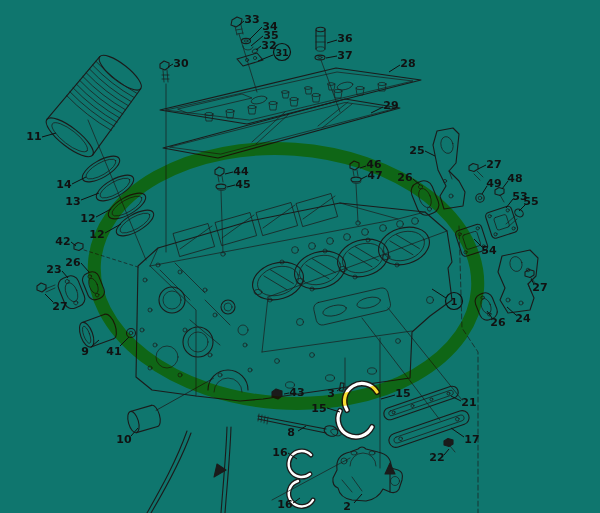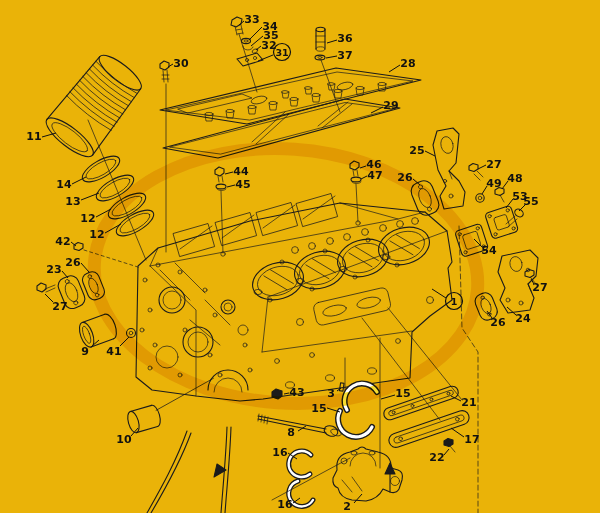--- a/index.html
+++ b/index.html
@@ -1,16 +1,16 @@
 <!DOCTYPE html>
 <html><head>
 <meta charset="utf-8">
 <style>
   html,body{margin:0;padding:0;background:#ffffff;}
-  .stage{position:relative;width:600px;height:513px;background:#eab308;overflow:hidden;
+  .stage{position:relative;width:600px;height:513px;background:#0f766e;overflow:hidden;
          font-family:"DejaVu Sans","Liberation Sans",sans-serif;}
   svg{display:block}
   .ln{stroke:#1b1b1b;stroke-width:1.1;fill:none;stroke-linecap:round;stroke-linejoin:round;}
   .lnthin{stroke:#1b1b1b;stroke-width:.7;fill:none;}
   .filld{fill:#1b1b1b;}
   .leader{stroke:#111;stroke-width:1;fill:none;}
   .callout-text{font:bold 11px "DejaVu Sans","Liberation Sans",sans-serif;fill:#111;
                 text-anchor:middle;dominant-baseline:central;}
   .callout-text.small{font-size:9.5px;}
   .callout-circle{fill:none;stroke:#111;stroke-width:1.2;}

